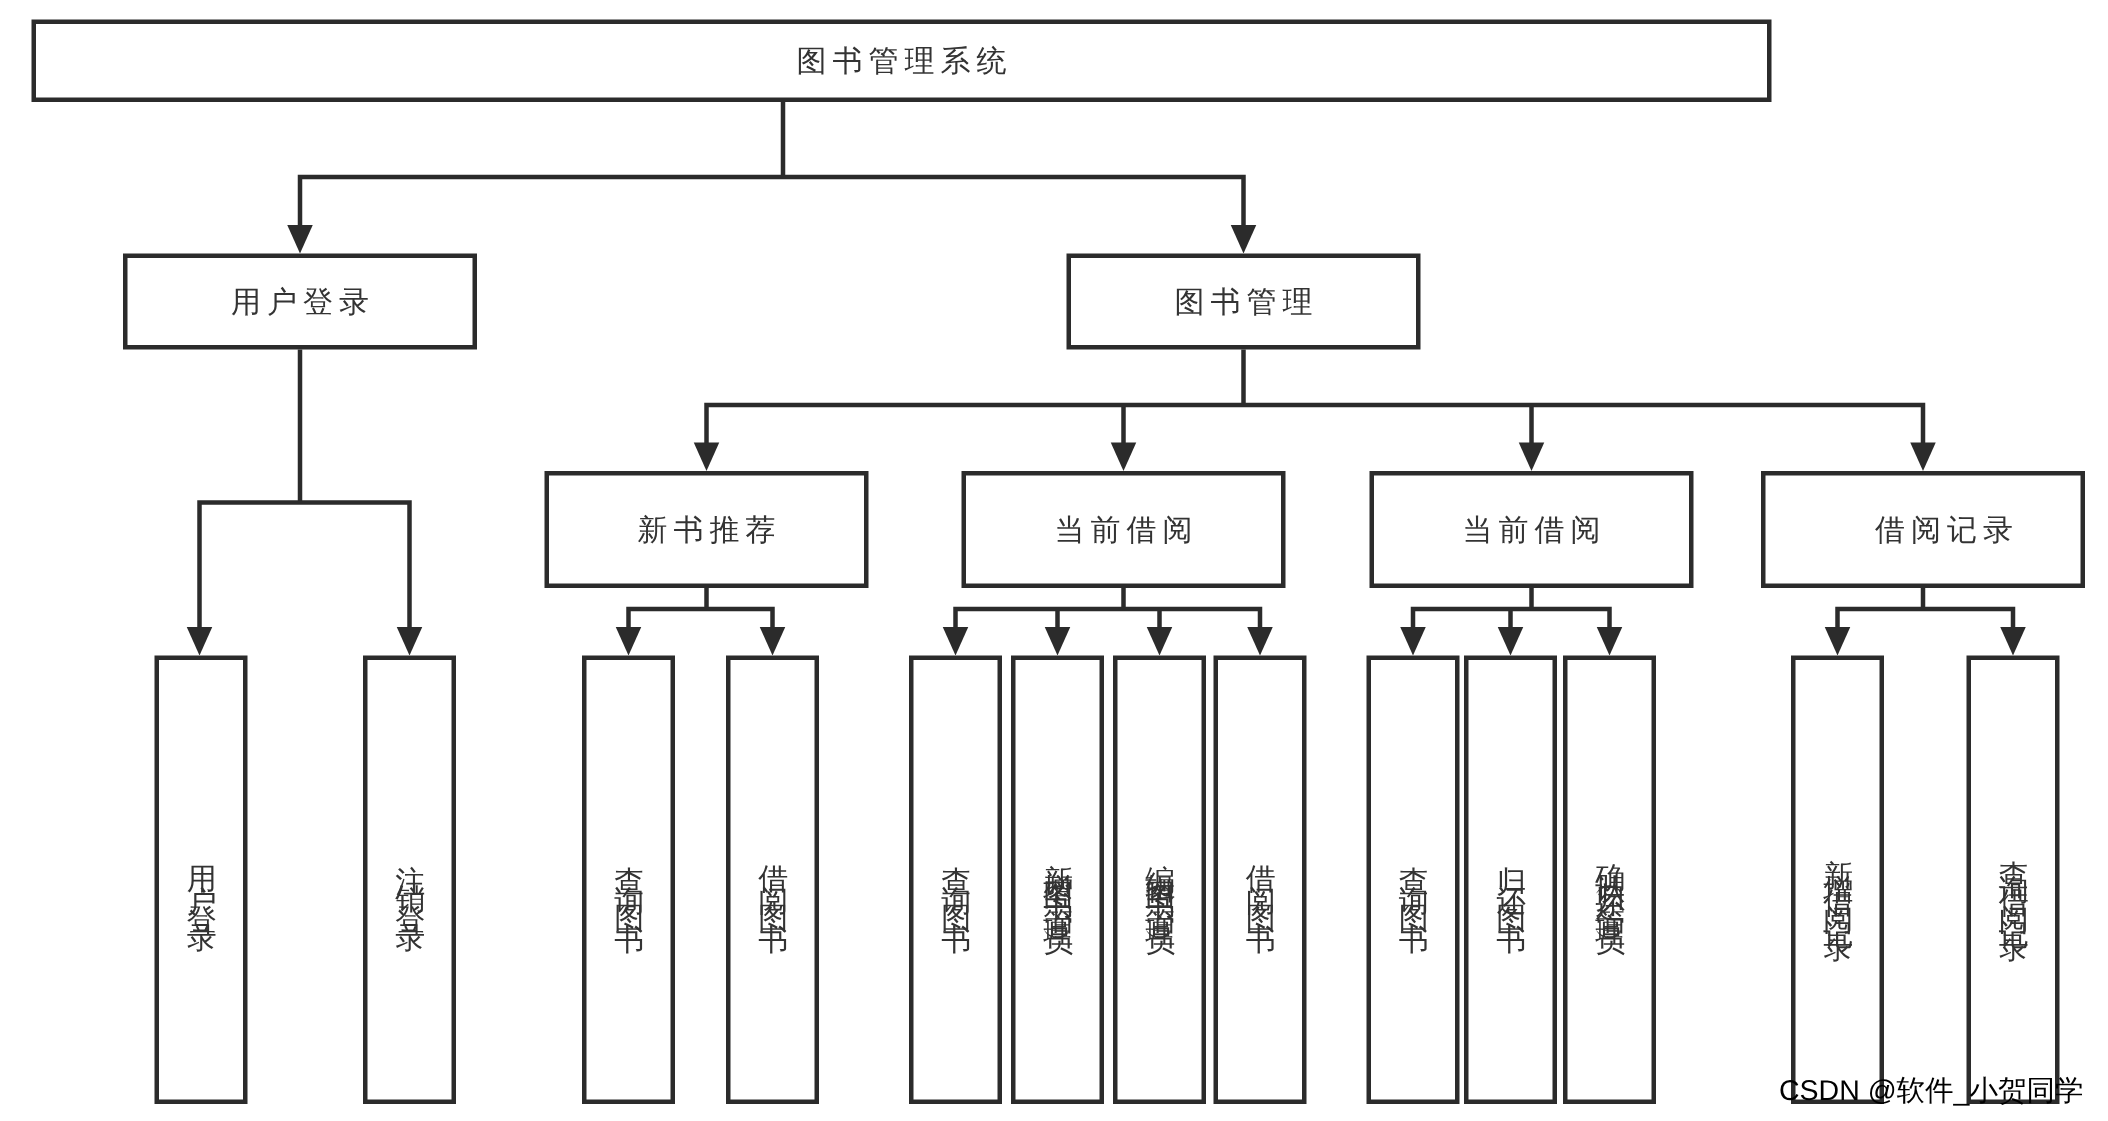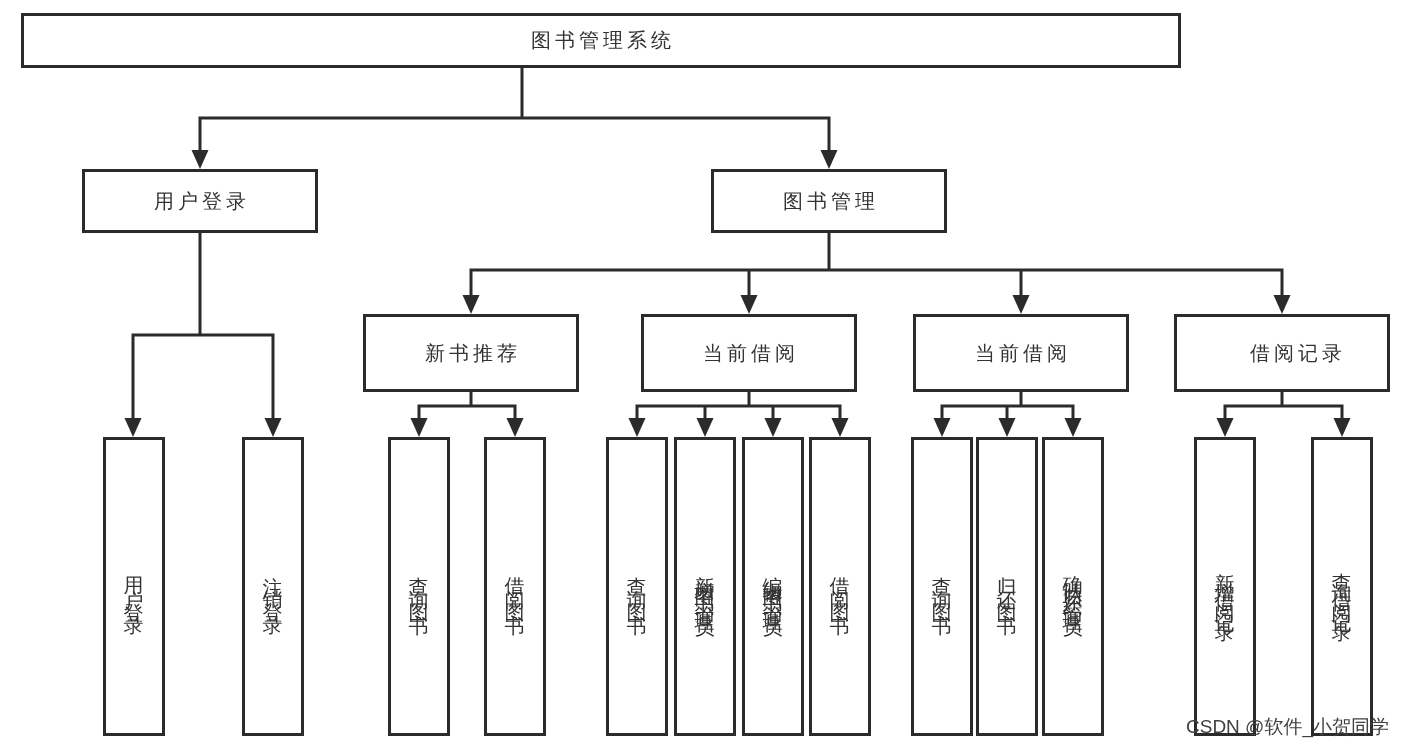--- a/index.html
+++ b/index.html
@@ -63,21 +63,21 @@
   .lf-8  { left: 911px; }
   .lf-9  { left: 976px; }
   .lf-10 { left: 1042px; }
   .lf-11 { left: 1194px; }
   .lf-12 { left: 1311px; }
   .watermark {
     position: absolute;
     left: 1186px;
     top: 714px;
     z-index: 5;
-    color: #404040;
+    color: #000000;
     font-size: 19px;
     white-space: nowrap;
   }
 </style>
 </head>
 <body>
 
 <div class="stage">
 
   <svg class="connectors" viewBox="0 0 1405 747" xmlns="http://www.w3.org/2000/svg">

